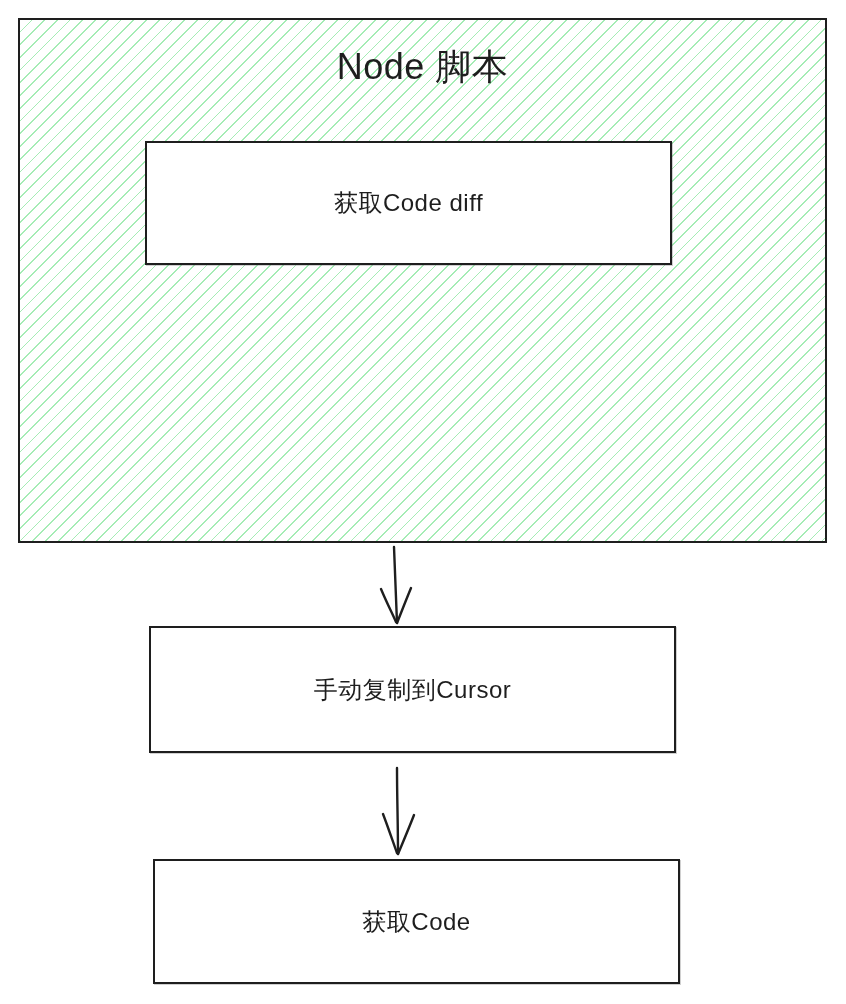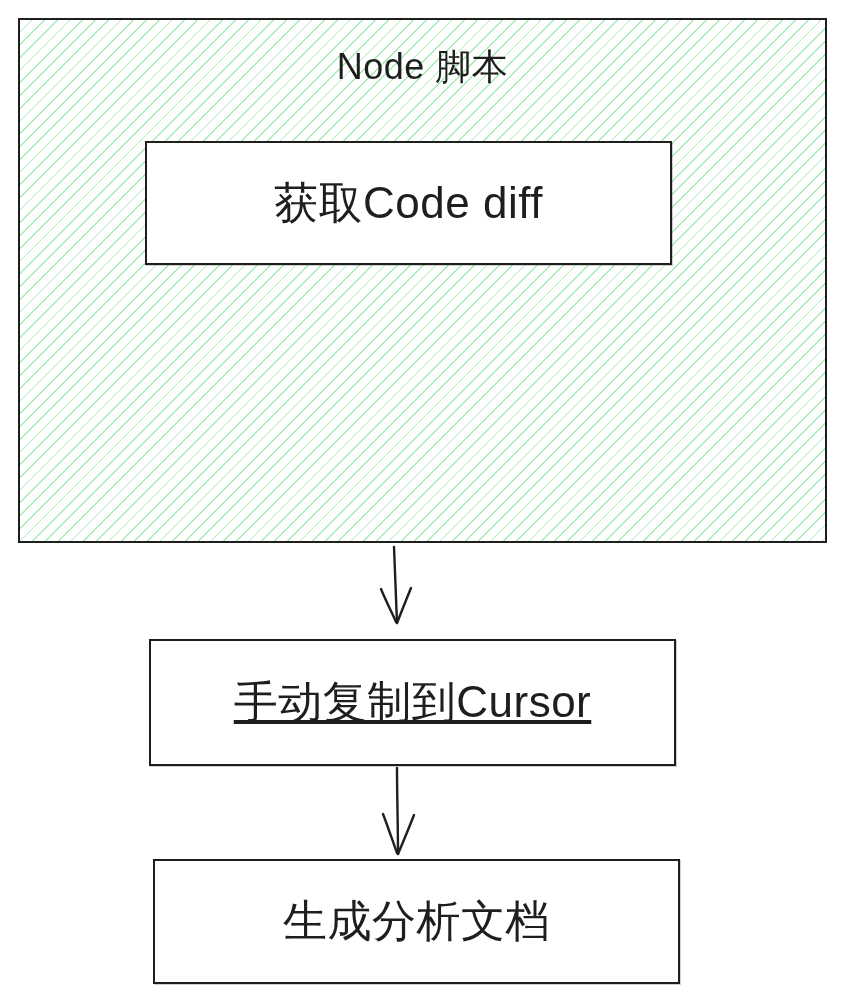--- a/index.html
+++ b/index.html
@@ -55,27 +55,27 @@
   .node {
     position: absolute;
     background: var(--fill);
     border: 2px solid var(--stroke);
     display: flex;
     align-items: center;
     justify-content: center;
     box-shadow: 1px 1px 0 rgba(120,120,120,0.35);
   }
   .node .node-label {
-    font-size: 44px;
+    font-size: 24px;
     letter-spacing: 0.5px;
     white-space: nowrap;
   }
   .node-1 { left: 145px; top: 141px; width: 527px; height: 124px; }
   .node-2 { left: 148px; top: 345px; width: 527px; height: 124px; }
-  .node-3 { left: 149px; top: 639px; width: 527px; height: 127px; text-decoration: underline; }
+  .node-3 { left: 149px; top: 626px; width: 527px; height: 127px; }
   .node-4 { left: 153px; top: 859px; width: 527px; height: 125px; }
   
   .arrow {
     position: absolute;
     overflow: visible;
   }
   .arrow path {
     fill: none;
     stroke: var(--stroke);
     stroke-width: 2.4;
@@ -110,16 +110,16 @@
     <span class="node-label">手动复制到Cursor</span>
   </div>
 
   <svg class="arrow arrow-2" width="50" height="95" viewBox="0 0 50 95" aria-hidden="true">
     <path d="M24,6 C24,34 25,64 25,92"></path>
     <path d="M10,52 C15,65 20,80 24,91"></path>
     <path d="M41,53 C36,66 30,80 25,92"></path>
   </svg>
 
   <div class="node node-4">
-    <span class="node-label">生成分析文档</span>
+    <span class="node-label">获取Code</span>
   </div>
 
 </div>
 
 </body></html>

